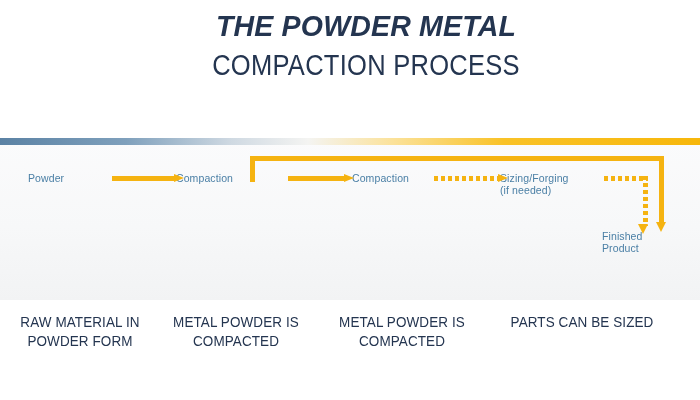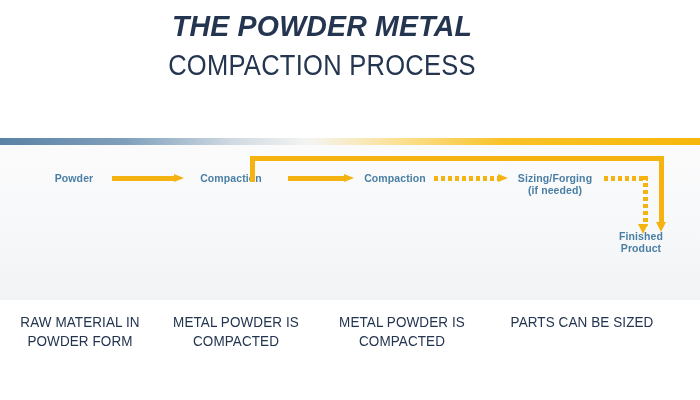--- a/index.html
+++ b/index.html
@@ -5,21 +5,21 @@
   html,body{margin:0;padding:0;}
   body{
     width:700px;height:400px;
     background:#ffffff;
     font-family:"Liberation Sans", sans-serif;
     overflow:hidden;
     position:relative;
   }
   
   #title-block{
-    position:absolute;left:0;top:6px;width:644px;text-align:center;
+    position:absolute;left:0;top:6px;width:644px;text-align:center;padding-left:44px;
   }
   #title-line1{
     font-size:30px;font-weight:bold;font-style:italic;
     color:#243550;letter-spacing:0.2px;line-height:40px;
     font-family:"Liberation Sans", sans-serif;
     transform:scaleX(0.95);
   }
   #title-line2{
     font-size:29px;font-weight:normal;
     color:#243550;letter-spacing:0.3px;line-height:38px;
@@ -33,22 +33,22 @@
     background:linear-gradient(180deg,#fbfbfc 0%,#f7f8f9 55%,#f2f3f4 100%);
     overflow:hidden;
   }
   #band-accent-bar{
     position:absolute;left:0;top:0;width:700px;height:7px;
     background:linear-gradient(90deg,#5b82a4 0%,#7fa0bc 18%,#cfd9e2 33%,#f4f4f2 44%,#fbe29b 56%,#f9c227 72%,#f7b70b 100%);
   }
 
   
   .stage-label{
-    position:absolute;color:#4a7fa5;font-size:10.5px;font-weight:bold;
-    text-align:center;line-height:12px;letter-spacing:0.1px;
+    position:absolute;color:#4a7fa5;font-size:10.5px;font-weight:normal;
+    text-align:left;line-height:12px;letter-spacing:0.1px;
   }
   
   .arrow-solid{position:absolute;height:9px;}
   .arrow-solid .shaft{
     position:absolute;left:0;top:2px;height:5px;width:calc(100% - 10px);
     background:#f5b311;
   }
   .arrow-solid .head{
     position:absolute;right:0;top:0;width:0;height:0;
     border-top:4.5px solid transparent;border-bottom:4.5px solid transparent;

